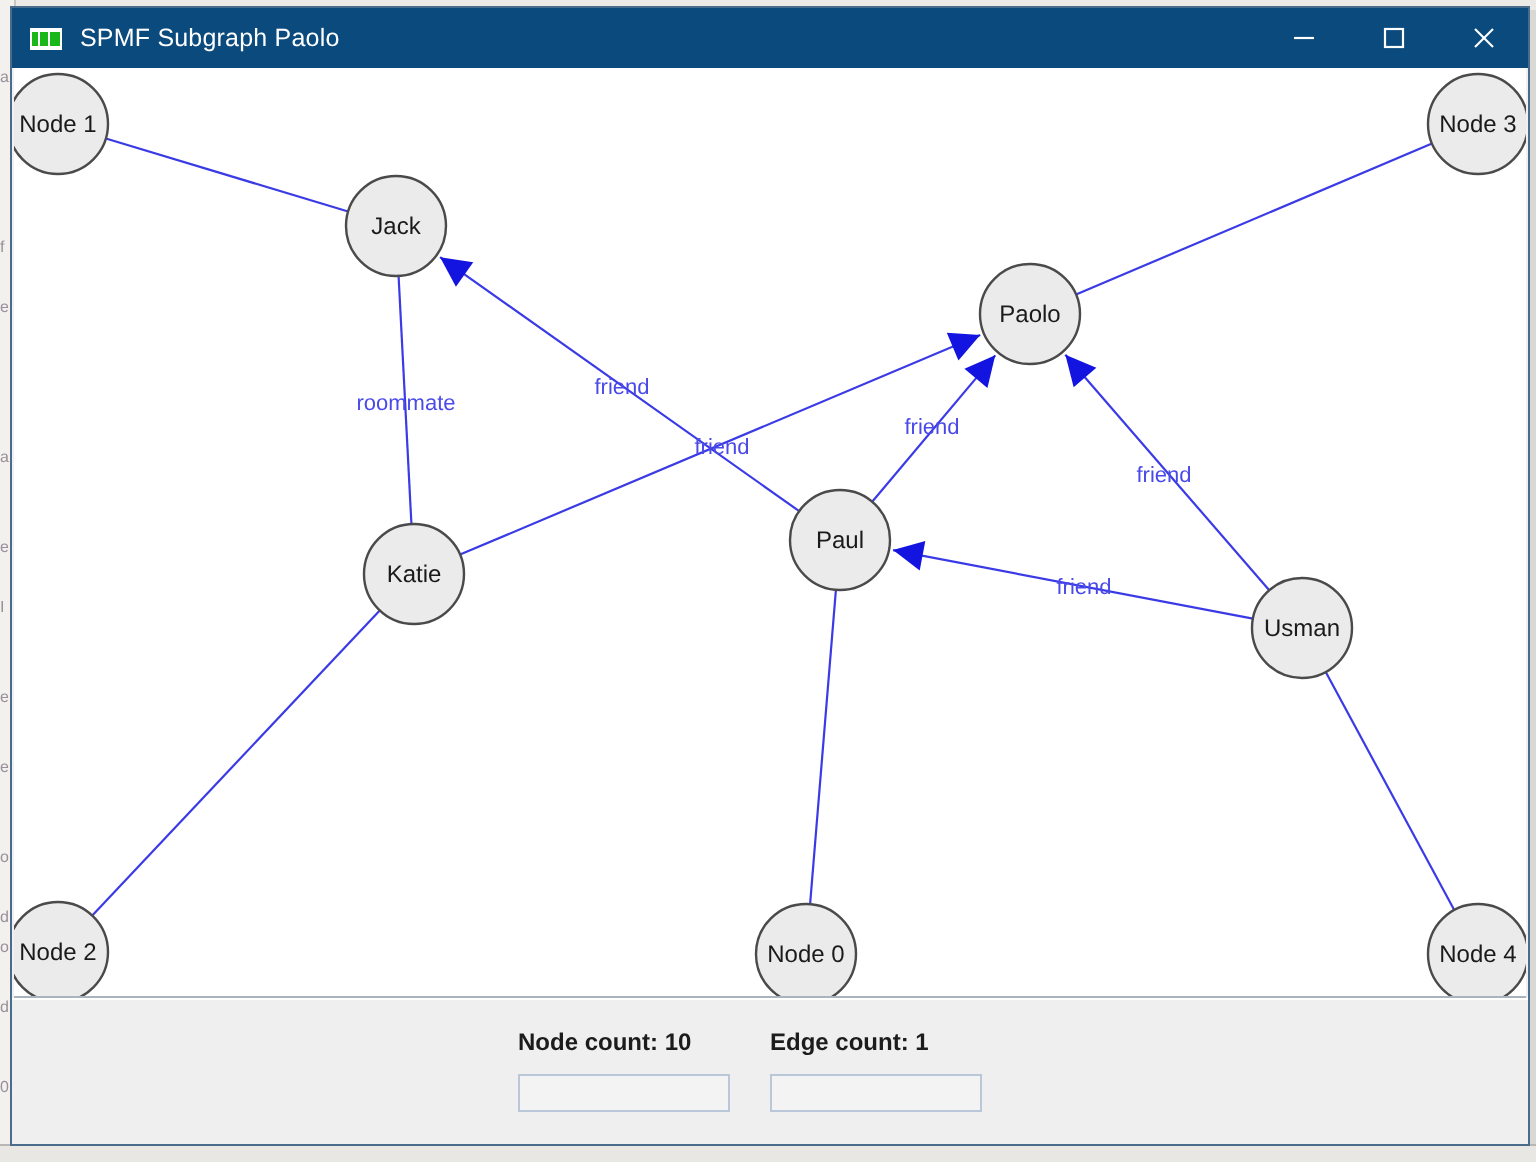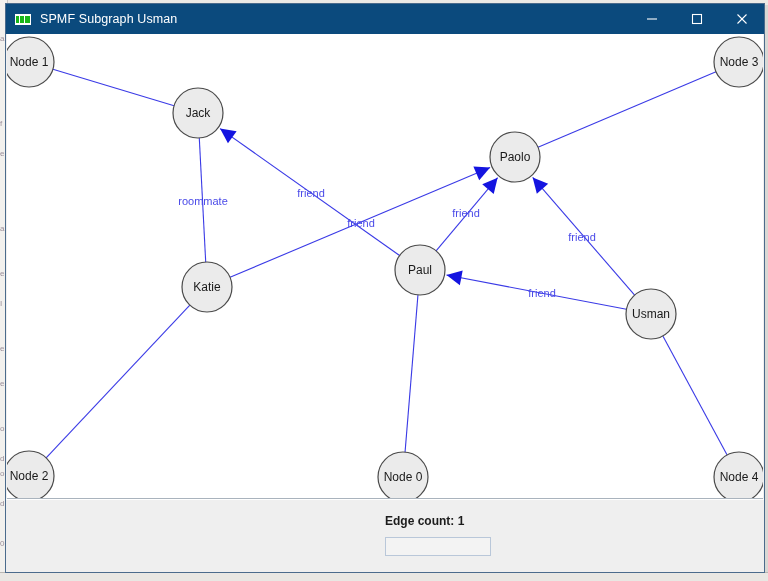--- a/index.html
+++ b/index.html
@@ -121,21 +121,21 @@
     <span class="ghost" style="top: 470px;">o</span>
     <span class="ghost" style="top: 500px;">d</span>
     <span class="ghost" style="top: 540px;">0</span>
   </div>
 <div id="bg-strip-bottom"></div>
 
 <div id="app-window">
 
   <div id="title-bar">
     <div id="title-icon"></div>
-    <span id="title-text">SPMF Subgraph Usman</span>
+    <span id="title-text">SPMF Subgraph Paolo</span>
 
     <div class="win-btn">
       <svg width="12" height="12" viewBox="0 0 12 12">
         <line x1="1" y1="6" x2="11" y2="6" stroke="#ffffff" stroke-width="1.1"></line>
       </svg>
     </div>
     <div class="win-btn">
       <svg width="12" height="12" viewBox="0 0 12 12">
         <rect x="1.5" y="1.5" width="9" height="9" fill="none" stroke="#ffffff" stroke-width="1.1"></rect>
       </svg>
@@ -235,19 +235,23 @@
           </g>
           <g>
             <circle cx="732" cy="443" r="25" class="node-circle"></circle>
             <text x="732" y="444" class="node-label">Node 4</text>
           </g>
         </g>
       </svg>
   </div>
 
   <div id="status-panel">
+    <div id="node-count-group" class="count-group">
+      <span class="count-label">Node count: 10</span>
+      <input class="count-field" type="text" value="" placeholder="" style="">
+    </div>
     <div id="edge-count-group" class="count-group">
       <span class="count-label">Edge count: 1</span>
       <input class="count-field" type="text" value="" placeholder="" style="">
     </div>
   </div>
 
 </div>
 
 </body></html>

